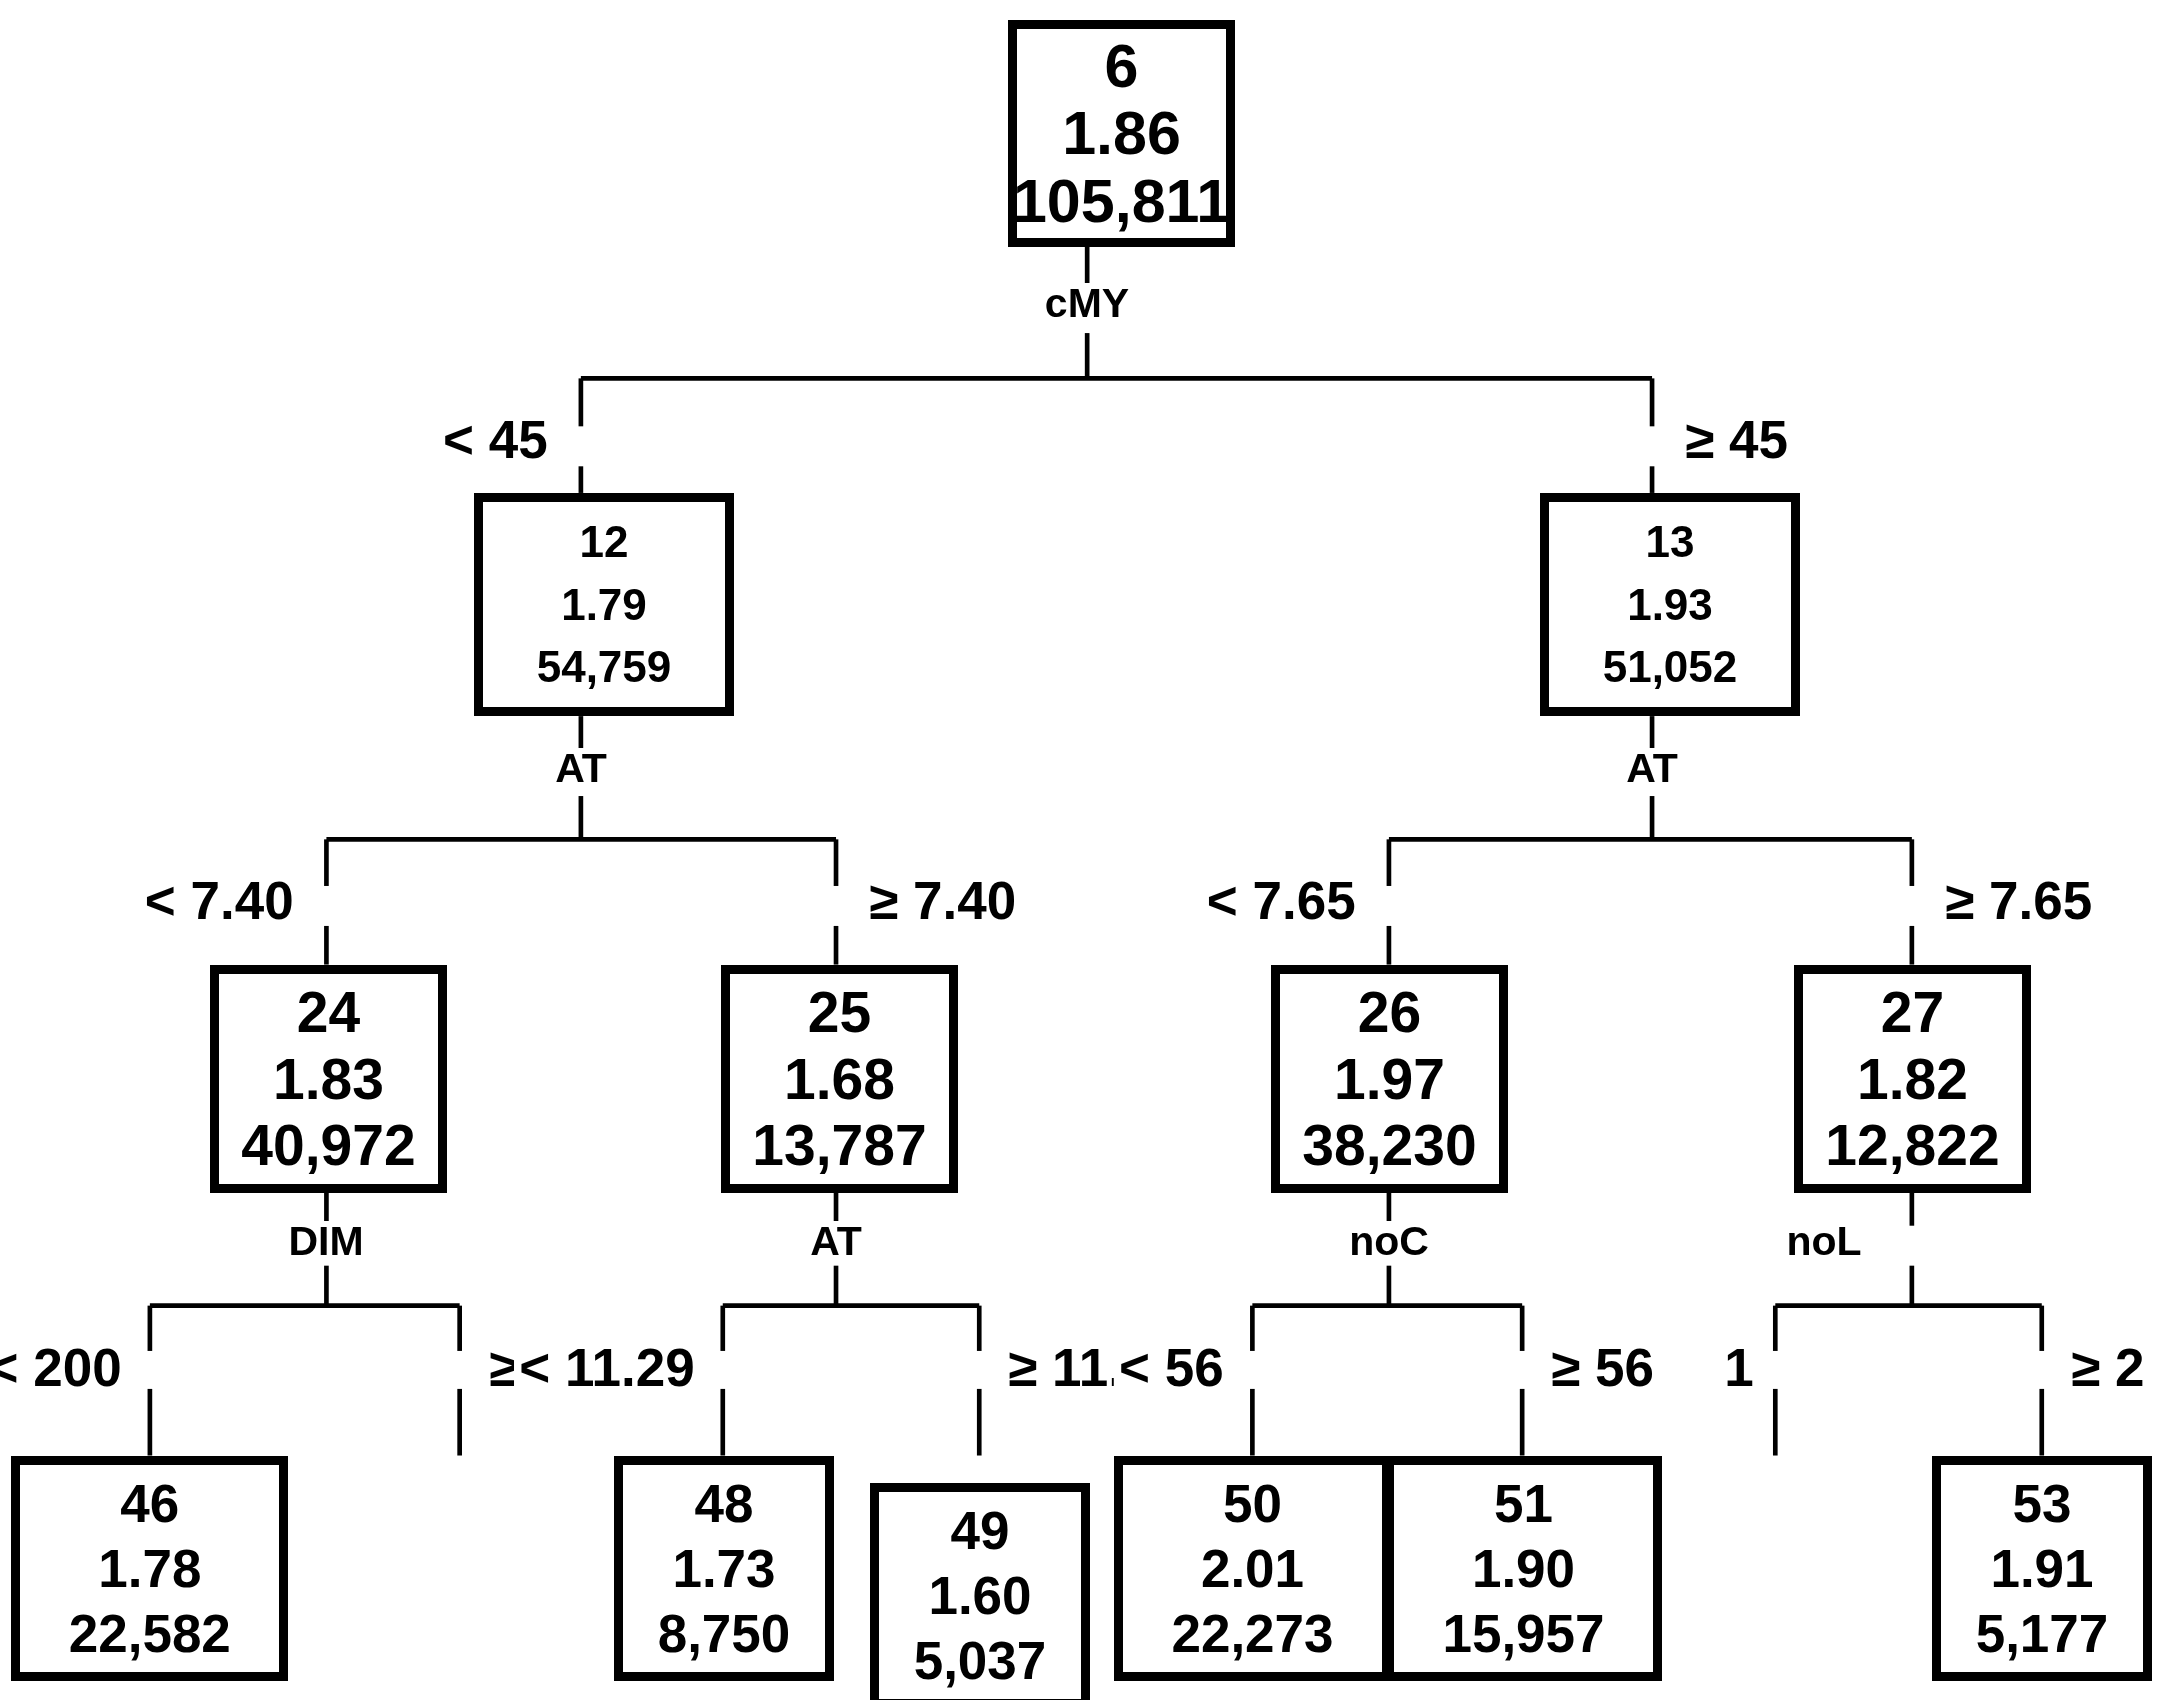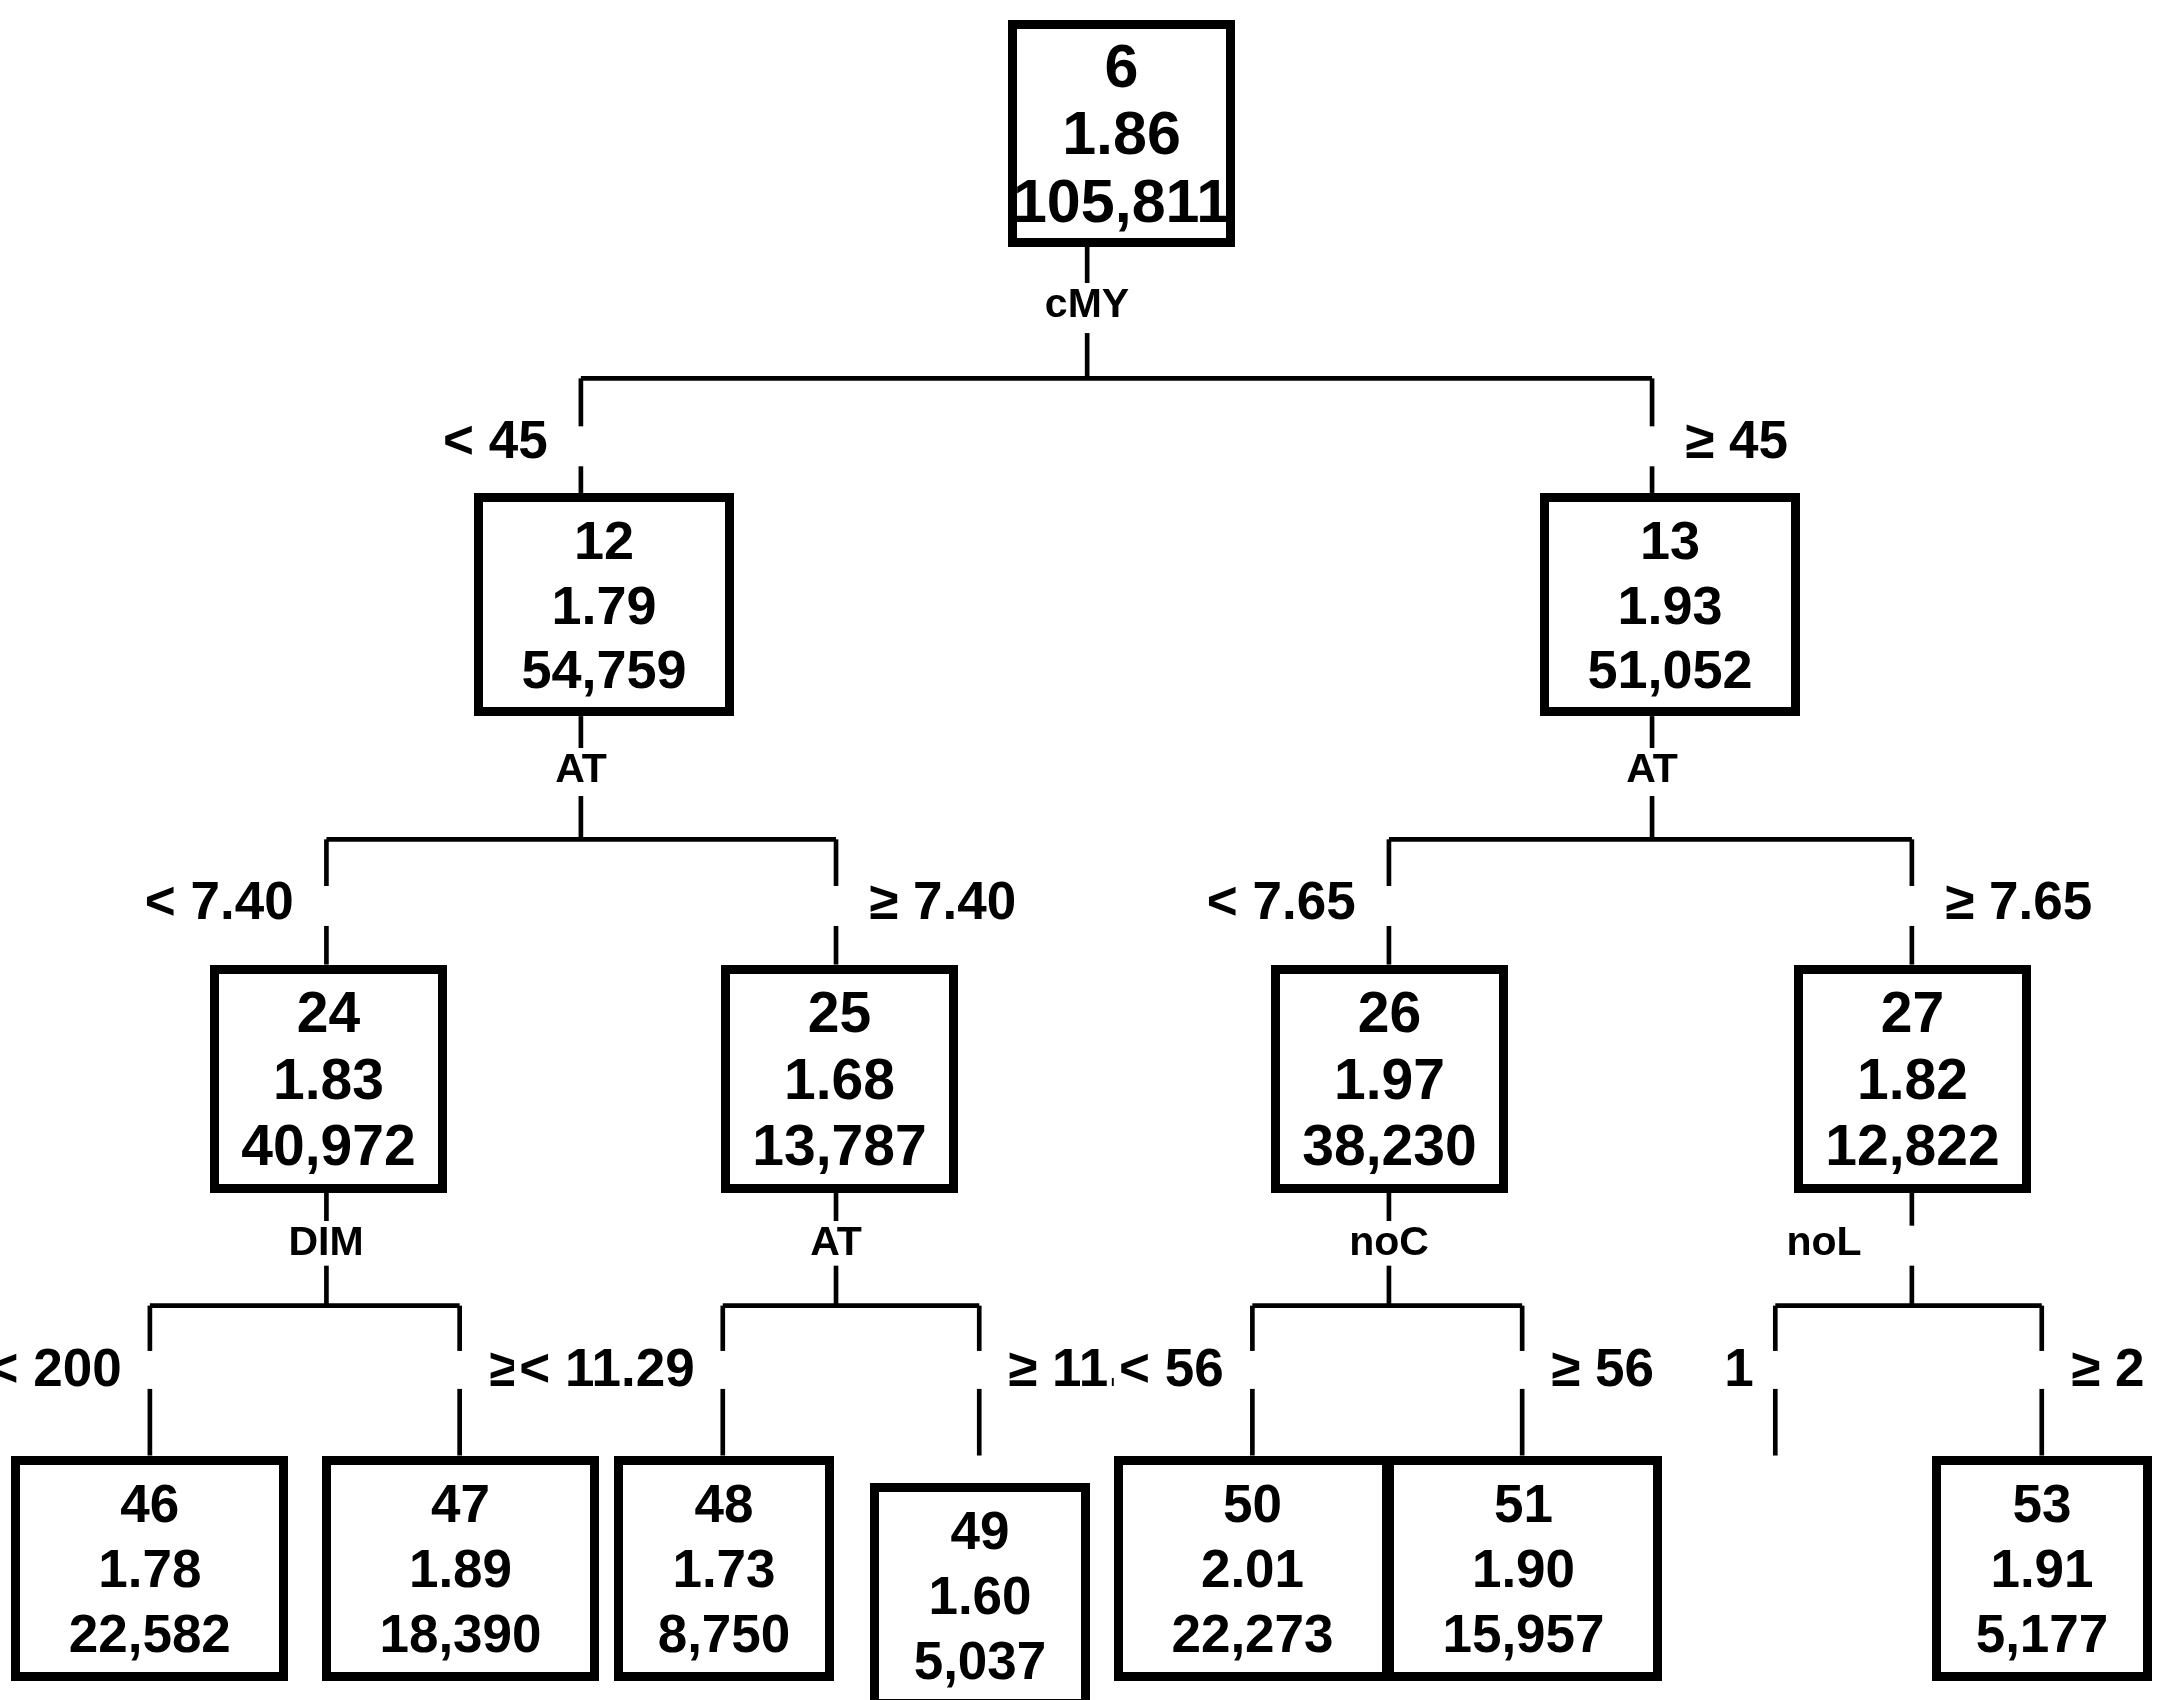--- a/index.html
+++ b/index.html
@@ -20,21 +20,21 @@
     justify-content:space-evenly;
     color:#000000;
     font-weight:bold;
     line-height:1.0;
     z-index:3;
   }
   .node .ln{display:block;white-space:nowrap;text-align:center;}
 
   
   .tier0{font-size:61px;}
-  .tier1{font-size:54px;}
+  .tier1{font-size:44px;}
   .tier2{font-size:57px;}
   .tier3{font-size:53px;}
 
   
   .splitvar{
     position:absolute;
     color:#000000;
     font-weight:bold;
     font-size:41px;
     line-height:1;
@@ -186,25 +186,20 @@
   <span class="splitvar" style="left:1824px;top:1221px;">noL</span>
   <span class="edgelabel" style="left:1759px;top:1341px;transform:translateX(-100%);">1</span>
   <span class="edgelabel" style="left:2066px;top:1341px;transform:translateX(0);">≥ 2</span>
 
   <div class="node tier3" style="left:11.3px;top:1456px;width:277px;height:225px;">
     <span class="ln">46</span>
     <span class="ln">1.78</span>
     <span class="ln">22,582</span>
   </div>
 
-  <div class="node tier3" style="left:322px;top:1456px;width:277px;height:225px;">
-    <span class="ln">47</span>
-    <span class="ln">1.89</span>
-    <span class="ln">18,390</span>
-  </div>
 
   <div class="node tier3" style="left:614px;top:1456px;width:220px;height:225px;">
     <span class="ln">48</span>
     <span class="ln">1.73</span>
     <span class="ln">8,750</span>
   </div>
 
   <div class="node tier3" style="left:870px;top:1456px;width:220px;height:225px;margin-top:27px;">
     <span class="ln">49</span>
     <span class="ln">1.60</span>

